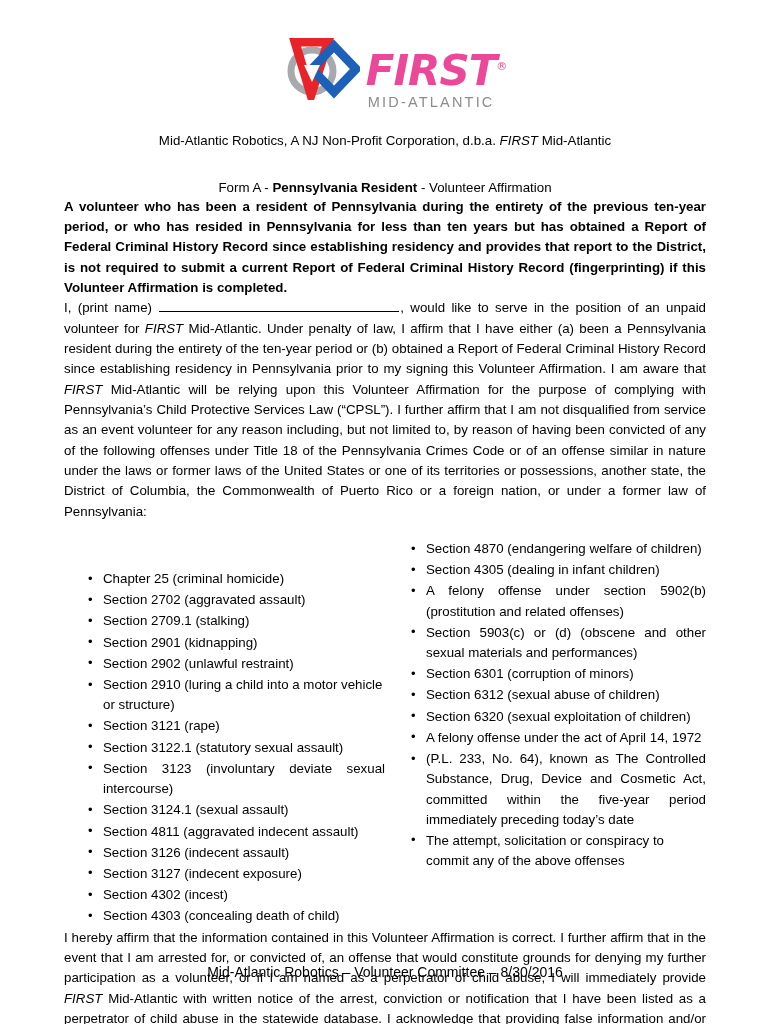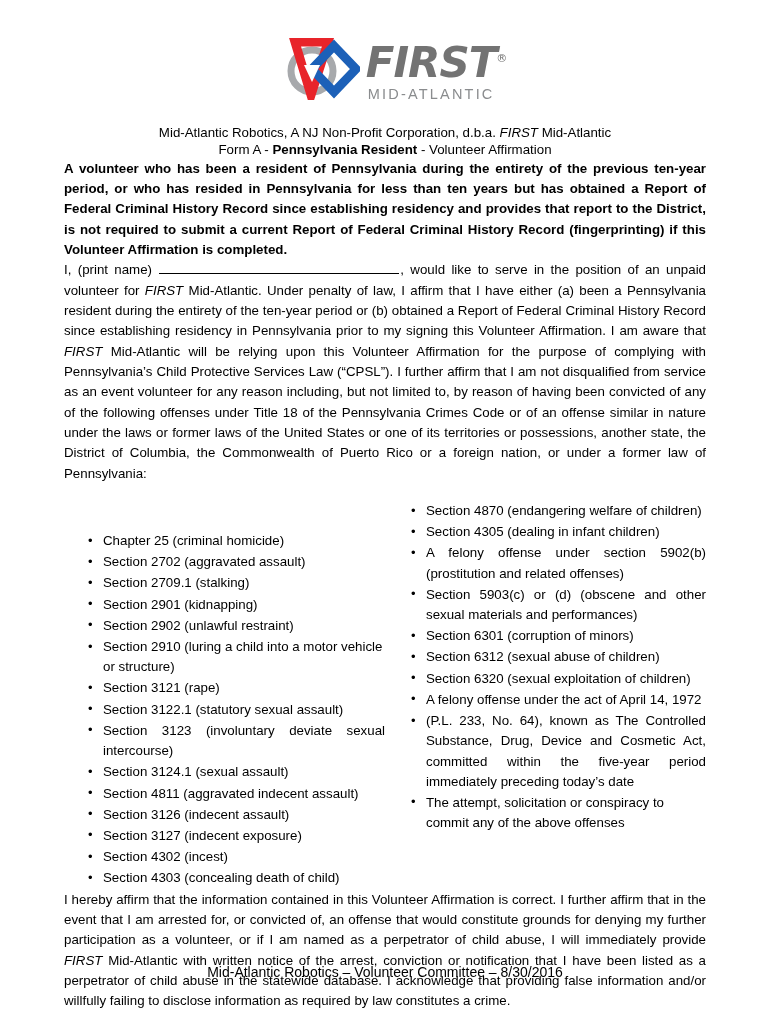--- a/index.html
+++ b/index.html
@@ -46,22 +46,23 @@
     align-items: flex-start;
     padding-top: 4px;
   }
   .logo-first {
     font-family: "DejaVu Sans", sans-serif;
     font-weight: bold;
     font-style: italic;
     font-size: 42px;
     letter-spacing: -1px;
     line-height: 1;
-    color: #737373;
-    position: relative;
+    color: #ec4899;
+    position: relative;
+    margin-top: 8px;
   }
   .logo-reg {
     font-size: 11px;
     vertical-align: super;
     font-style: normal;
     font-weight: normal;
   }
   .logo-sub {
     font-family: "Liberation Sans", sans-serif;
     font-size: 14.5px;
@@ -74,20 +75,21 @@
   
   .org-line {
     text-align: center;
     font-size: 13.3px;
     margin-top: 22px;
     line-height: 1.3;
   }
   .form-title {
     text-align: center;
     font-size: 13.3px;
+    margin-top: 30px;
     line-height: 1.3;
   }
   .form-title b { font-weight: bold; }
   i.first-i { font-style: italic; }
 
   
   p.body-par {
     font-size: 13.3px;
     line-height: 1.53;
     text-align: justify;

